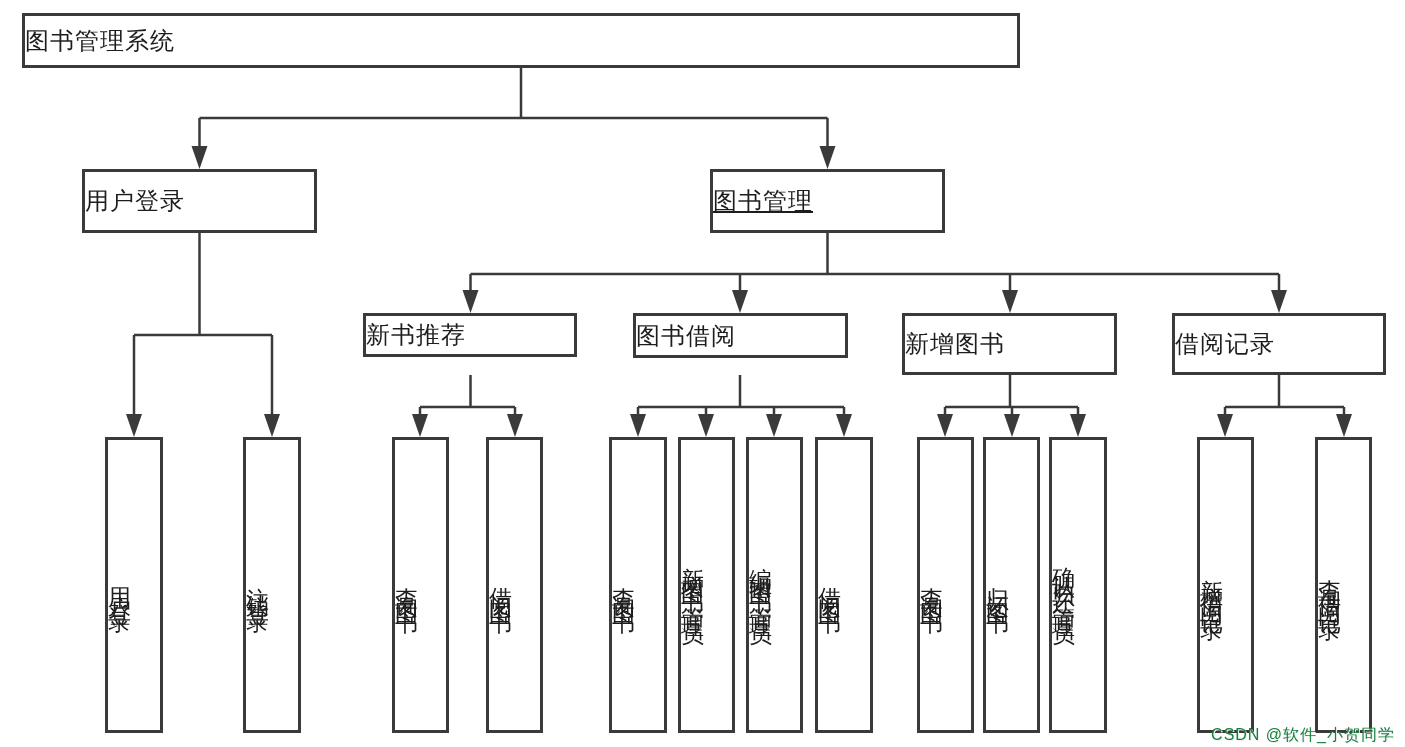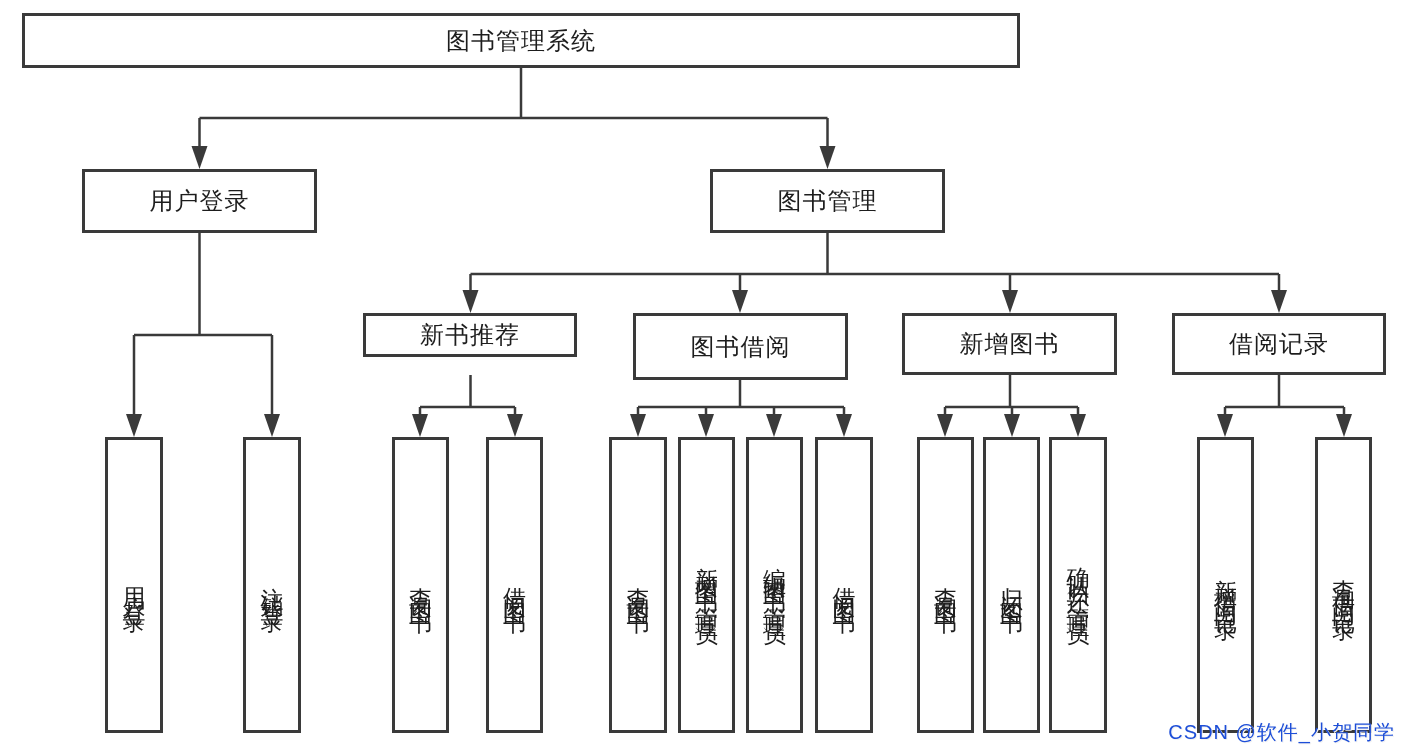--- a/index.html
+++ b/index.html
@@ -3,29 +3,29 @@
 <meta charset="utf-8">
 <style>
   html,body{margin:0;padding:0;background:#ffffff;}
   .canvas{
     position:relative;width:1405px;height:747px;background:#ffffff;overflow:hidden;
     font-family:"Liberation Sans",sans-serif;
   }
   .connectors{position:absolute;left:0;top:0;width:1405px;height:747px;}
   .node{
     position:absolute;box-sizing:border-box;background:#ffffff;
-    border:3px solid #3a3a3a;display:flex;align-items:center;justify-content:center;
+    border:3px solid #3a3a3a;display:flex;align-items:center;justify-content:flex-start;
     color:#1d1d1d;font-size:24px;letter-spacing:1px;white-space:nowrap;
   }
   .leaf .vtext{
     writing-mode:vertical-rl;text-orientation:mixed;
     font-size:23px;line-height:1;letter-spacing:8px;white-space:nowrap;
   }
   .watermark{
-    position:absolute;right:10px;bottom:1px;font-size:20px;color:#1d4ed8;
+    position:absolute;right:10px;bottom:1px;font-size:16px;color:#15803d;
     letter-spacing:1px;text-shadow:1px 1px 0 #f1f1f1;
   }
 </style>
 </head>
 <body>
 
 <div class="canvas">
 
   <svg class="connectors" viewBox="0 0 1405 747" xmlns="http://www.w3.org/2000/svg">
     <g stroke="#3a3a3a" stroke-width="2.5" fill="none">
@@ -93,28 +93,28 @@
     </g>
   </svg>
 
   <div class="node" style="left:22px;top:13px;width:998px;height:55px;">
     <span>图书管理系统</span>
   </div>
 
   <div class="node" style="left:82px;top:169px;width:235px;height:64px;">
     <span>用户登录</span>
   </div>
-  <div class="node" style="left:710px;top:169px;width:235px;height:64px;">
+  <div class="node" style="left:710px;top:169px;width:235px;height:64px;text-decoration:underline;">
     <span>图书管理</span>
   </div>
 
   <div class="node" style="left:363px;top:313px;width:214px;height:44px;">
     <span>新书推荐</span>
   </div>
-  <div class="node" style="left:633px;top:313px;width:215px;height:67px;">
+  <div class="node" style="left:633px;top:313px;width:215px;height:45px;">
     <span>图书借阅</span>
   </div>
   <div class="node" style="left:902px;top:313px;width:215px;height:62px;">
     <span>新增图书</span>
   </div>
   <div class="node" style="left:1172px;top:313px;width:214px;height:62px;">
     <span>借阅记录</span>
   </div>
 
   <div class="node leaf" style="left:105px;top:437px;width:58px;height:296px;">

